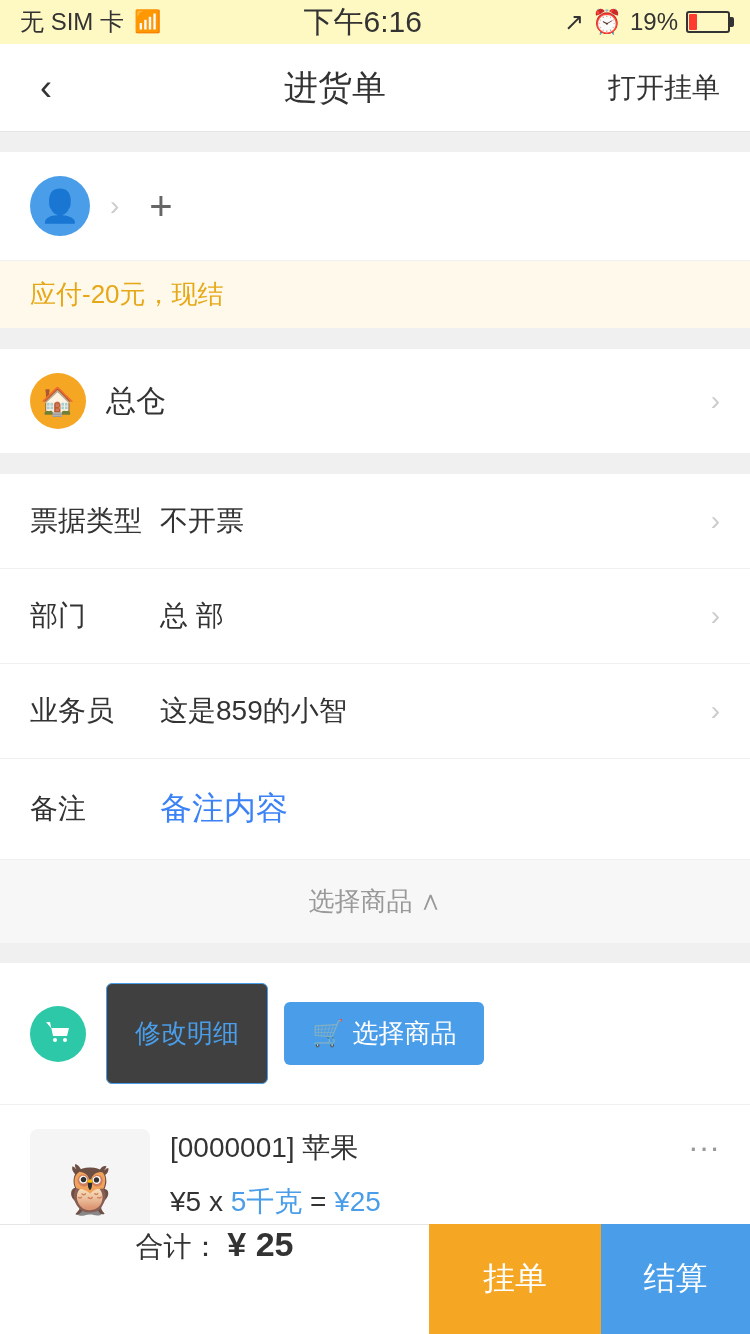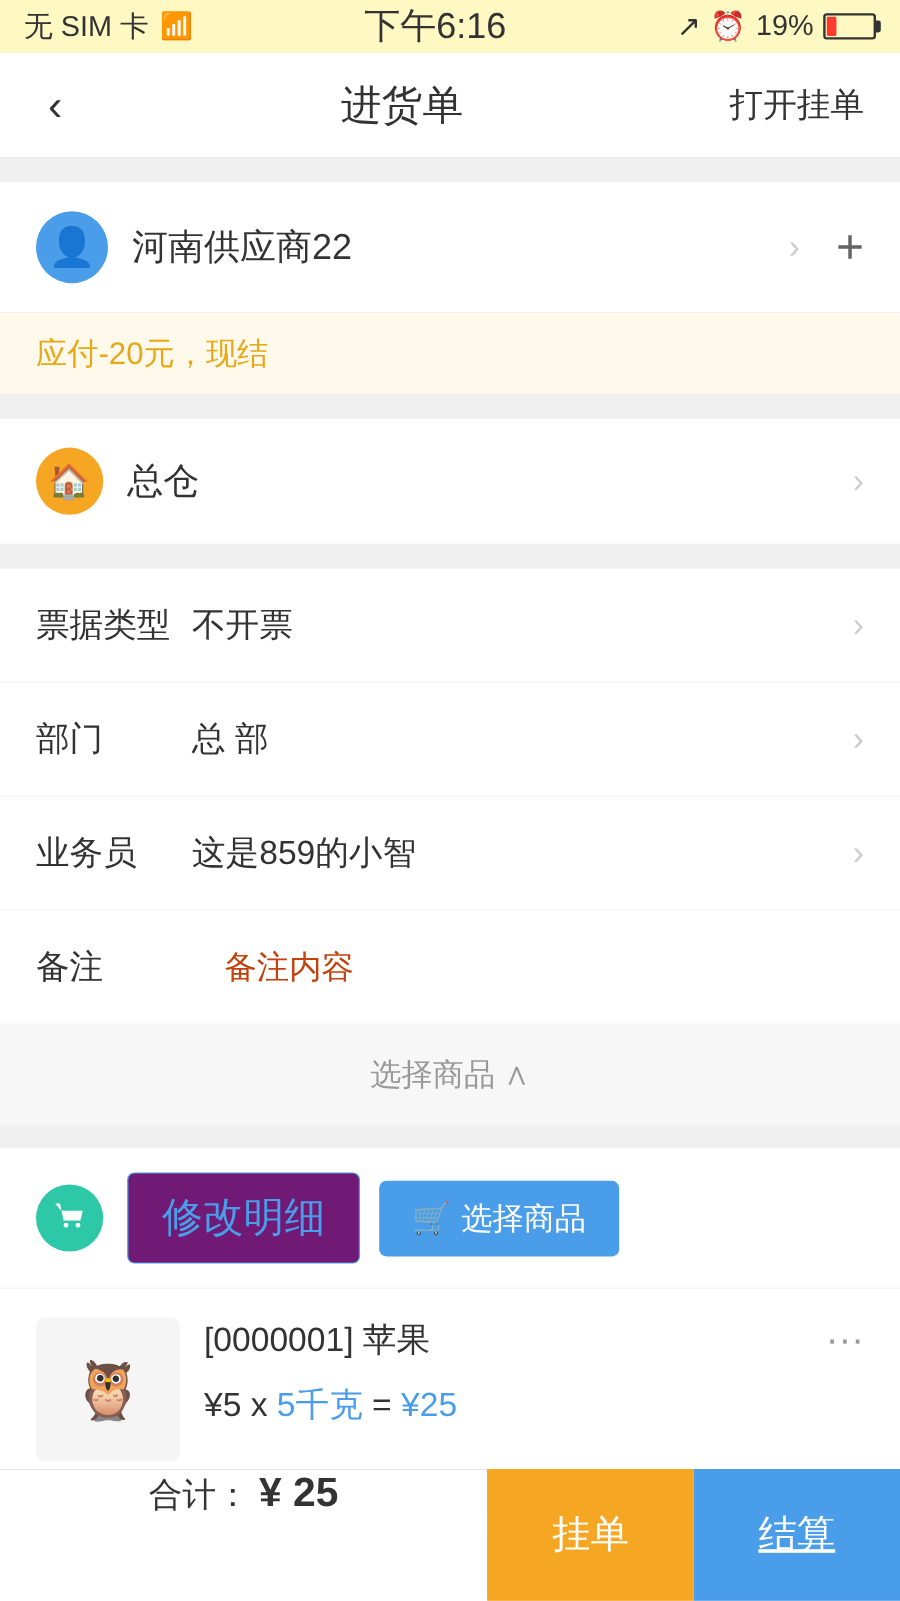--- a/index.html
+++ b/index.html
@@ -212,23 +212,22 @@
       width: 130px;
       flex-shrink: 0;
     }
     .form-value {
       flex: 1;
       font-size: 28px;
       color: #333;
     }
     .form-placeholder {
       flex: 1;
-      font-size: 27px;
-      color: #c2410c;
-      margin-left: 27px;
+      font-size: 32px;
+      color: #3b82f6;
     }
     .form-chevron {
       color: #ccc;
       font-size: 28px;
     }
 
     
     .collapse-row {
       display: flex;
       align-items: center;
@@ -261,23 +260,23 @@
       flex-shrink: 0;
     }
     .product-count {
       flex: 1;
       font-size: 28px;
       color: #333;
     }
     .btn-modify {
       border: 1px solid #4a9de8;
       color: #4a9de8;
-      background: #701a75;
-      padding: 14px 28px;
-      font-size: 34px;
+      background: #404040;
+      padding: 32px 28px;
+      font-size: 26px;
       border-radius: 6px;
       margin-right: 16px;
       cursor: pointer;
     }
     .btn-select {
       background: #4a9de8;
       color: #fff;
       border: none;
       padding: 14px 28px;
       font-size: 26px;
@@ -369,29 +368,28 @@
       width: 172px;
       background: #f5a623;
       color: #fff;
       font-size: 32px;
       display: flex;
       align-items: center;
       justify-content: center;
       cursor: pointer;
     }
     .footer-btn-checkout {
-      width: 172px;
+      width: 149px;
       background: #4a9de8;
       color: #fff;
       font-size: 32px;
       display: flex;
       align-items: center;
       justify-content: center;
       cursor: pointer;
-      text-decoration: underline;
     }
 
     
     .bottom-pad {
       height: 110px;
     }
   </style>
 </head>
 <body>
 
@@ -417,21 +415,20 @@
   <span class="nav-action">打开挂单</span>
 </div>
 
 <div class="separator"></div>
 
 <div class="section-card">
   <div class="supplier-row">
     <div class="supplier-avatar">
       <span class="supplier-avatar-icon">👤</span>
     </div>
-    <span class="supplier-name">河南供应商22</span>
     <span class="chevron">›</span>
     <span class="add-btn">+</span>
   </div>
   <div class="alert-bar">应付-20元，现结</div>
 </div>
 
 <div class="section-divider"></div>
 
 <div class="section-card">
   <div class="row-item">

